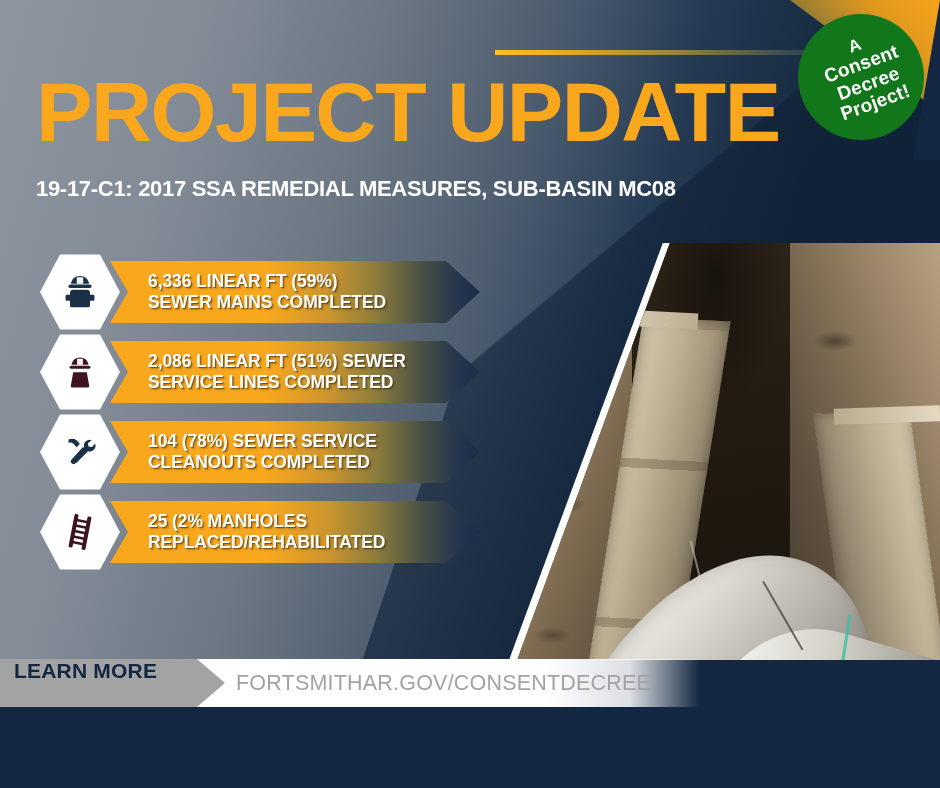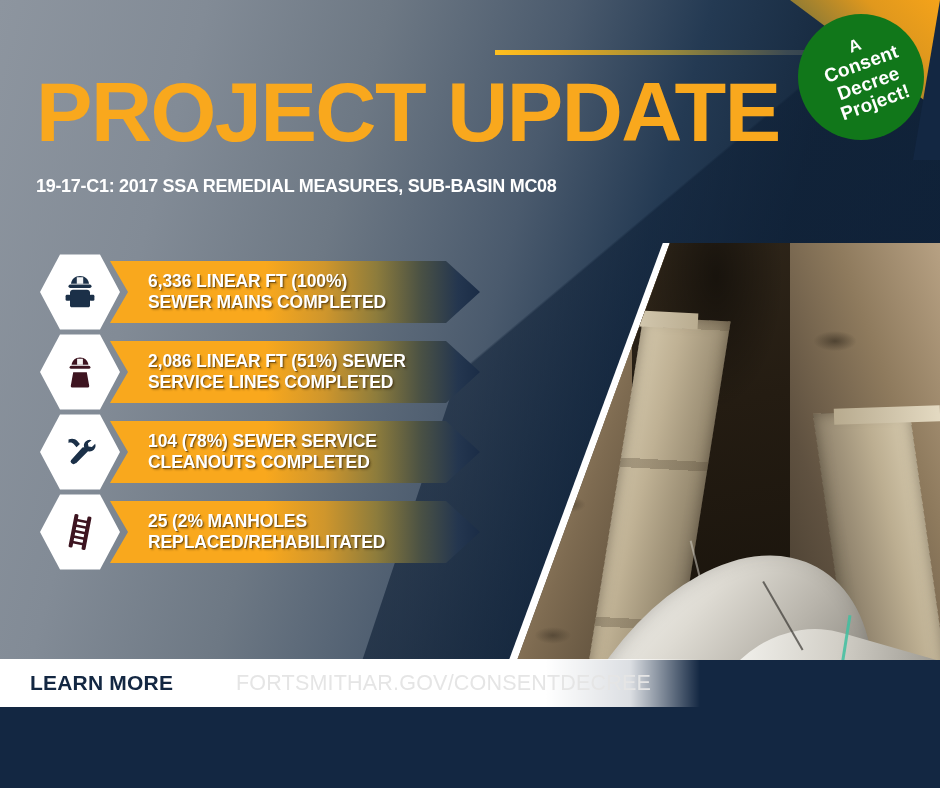--- a/index.html
+++ b/index.html
@@ -86,21 +86,21 @@
     color:#f9a81d;
     letter-spacing:-1.5px;
     font-stretch:condensed;
     transform:scaleX(1.02);
     transform-origin:left top;
     z-index:4;
     white-space:nowrap;
   }
   .subhead {
     position:absolute; left:36px; top:176px;
-    font-size:18px;
+    font-size:22px;
     font-weight:bold;
     color:#ffffff;
     letter-spacing:-.3px;
     z-index:4;
     white-space:nowrap;
   }
 
   
   .photo-wrap {
     position:absolute; left:500px; top:243px;
@@ -309,37 +309,37 @@
   }
   .footer-white {
     position:absolute; left:0; top:659px;
     width:700px; height:48px;
     background:linear-gradient(to right,#ffffff 0%, #ffffff 78%, rgba(255,255,255,.85) 90%, rgba(255,255,255,0) 100%);
     z-index:5;
   }
   .footer-chevron {
     position:absolute; left:0; top:659px;
     width:225px; height:48px;
-    background:#ffffff;
+    background:#a3a3a3;
     clip-path:polygon(0 0, calc(100% - 28px) 0, 100% 50%, calc(100% - 28px) 100%, 0 100%);
-    display:flex; align-items:center;
-    padding-left:30px;
+    display:flex; align-items:flex-start;
+    padding-left:14px;
     z-index:6;
   }
   .footer-chevron-label {
     color:#132742;
     font-weight:bold;
     font-size:21px;
     letter-spacing:.2px;
   }
   .footer-url {
     position:absolute; left:236px; top:659px;
     height:48px;
     display:flex; align-items:center;
-    color:#e5e5e5;
+    color:#a3a3a3;
     font-size:21.5px;
     letter-spacing:.2px;
     z-index:6;
     font-weight:normal;
   }
 </style>
 </head>
 <body>
 
 <div id="stage">
@@ -401,21 +401,21 @@
                 <path d="M17.8 6.2h6.4v6.6h-6.4z" fill="#ffffff" opacity="0.95"></path>
                 <path d="M11 21.5c0-1.6 1.4-2.8 3-2.8h14c1.6 0 3 1.2 3 2.8v13c0 1-.8 1.8-1.8 1.8H12.8c-1 0-1.8-.8-1.8-1.8z"></path>
                 <rect x="6.6" y="23.8" width="5" height="6" rx="1.4"></rect>
                 <rect x="30.4" y="23.8" width="5" height="6" rx="1.4"></rect>
               </g>
             </svg>
           </span>
         </div>
       </div>
       <div class="bar">
-        <div class="bar-text">6,336 LINEAR FT (100%)
+        <div class="bar-text">6,336 LINEAR FT (59%)
 SEWER MAINS COMPLETED</div>
       </div>
     </div>
 
     <div class="stat-row">
       <div class="hexwrap">
         <div class="hex">
           <span>
             <svg width="42" height="42" viewBox="0 0 42 42">
               <g fill="#3d1420">

